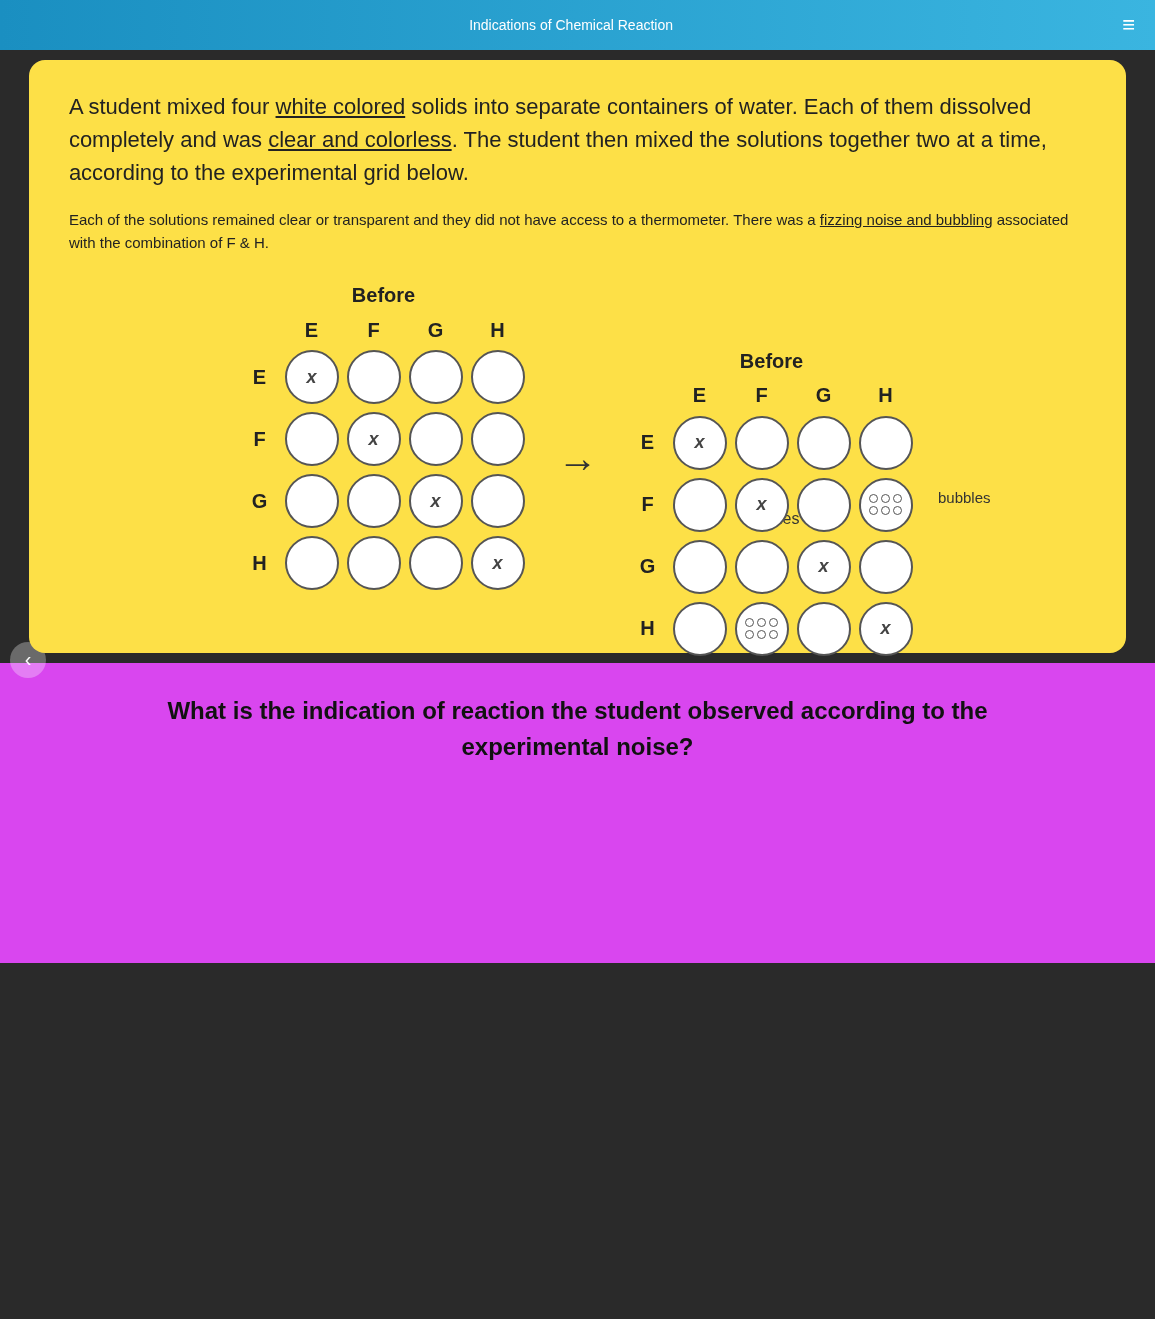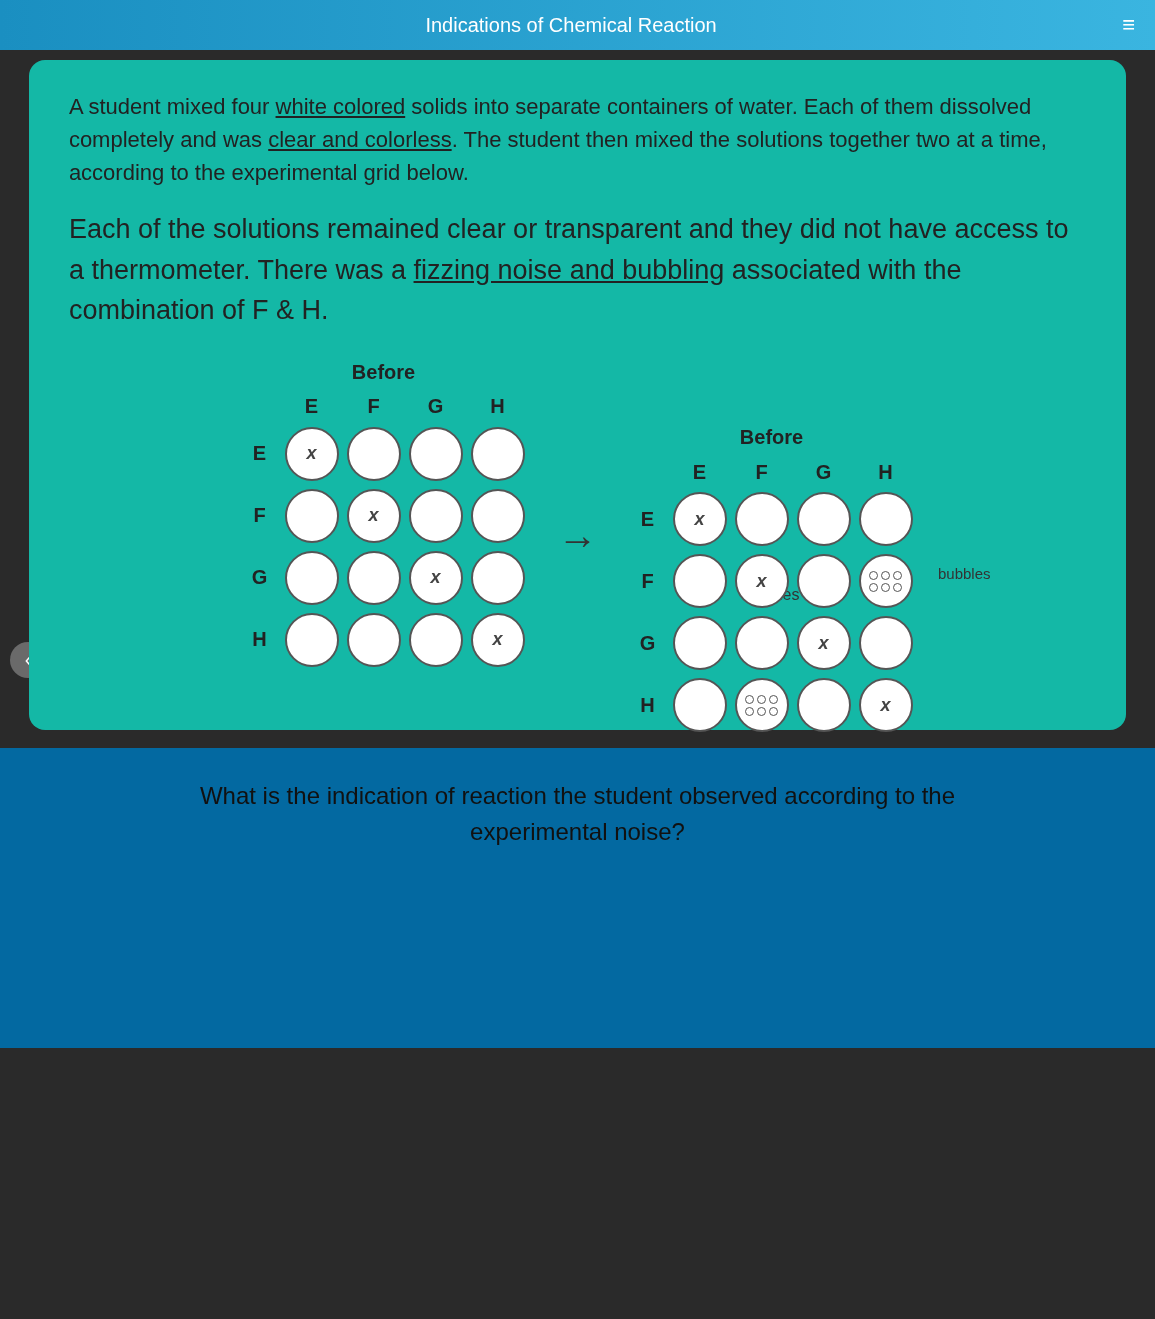--- a/index.html
+++ b/index.html
@@ -18,53 +18,53 @@
       height: 50px;
       background: linear-gradient(to right, #1a8fc1, #3ab5e0);
       display: flex;
       align-items: center;
       justify-content: space-between;
       padding: 0 20px;
     }
 
     .top-bar-title {
       color: white;
-      font-size: 20px;
+      font-size: 14px;
       text-align: center;
       flex: 1;
     }
 
     .hamburger {
       color: white;
       font-size: 22px;
       cursor: pointer;
     }
 
     .main-card {
       width: 95%;
-      background: #14b8a6;
+      background: #fde047;
       border-radius: 16px;
       margin: 10px auto;
       padding: 30px 40px 30px 40px;
       position: relative;
     }
 
     .question-text {
       font-size: 22px;
       color: #222;
       line-height: 1.5;
       margin-bottom: 20px;
     }
 
     .question-text .underline {
       text-decoration: underline;
     }
 
     .observation-text {
-      font-size: 27px;
+      font-size: 15px;
       color: #222;
       line-height: 1.5;
       margin-bottom: 30px;
     }
 
     .observation-text .underline {
       text-decoration: underline;
     }
 
     .grids-container {
@@ -177,23 +177,24 @@
       font-size: 16px;
       color: #333;
       text-align: center;
       margin-top: 4px;
     }
 
     .grid-corner {  }
 
     .bottom-area {
       width: 100%;
-      background: #0369a1;
+      background: #d946ef;
       min-height: 300px;
-      margin-top: 8px;
+      margin-top: 0px;
+      font-weight: bold;
     }
 
     .bottom-question {
       width: 95%;
       margin: 0 auto;
       padding: 30px 20px 10px 20px;
       text-align: center;
     }
 
     .bottom-question-text {

